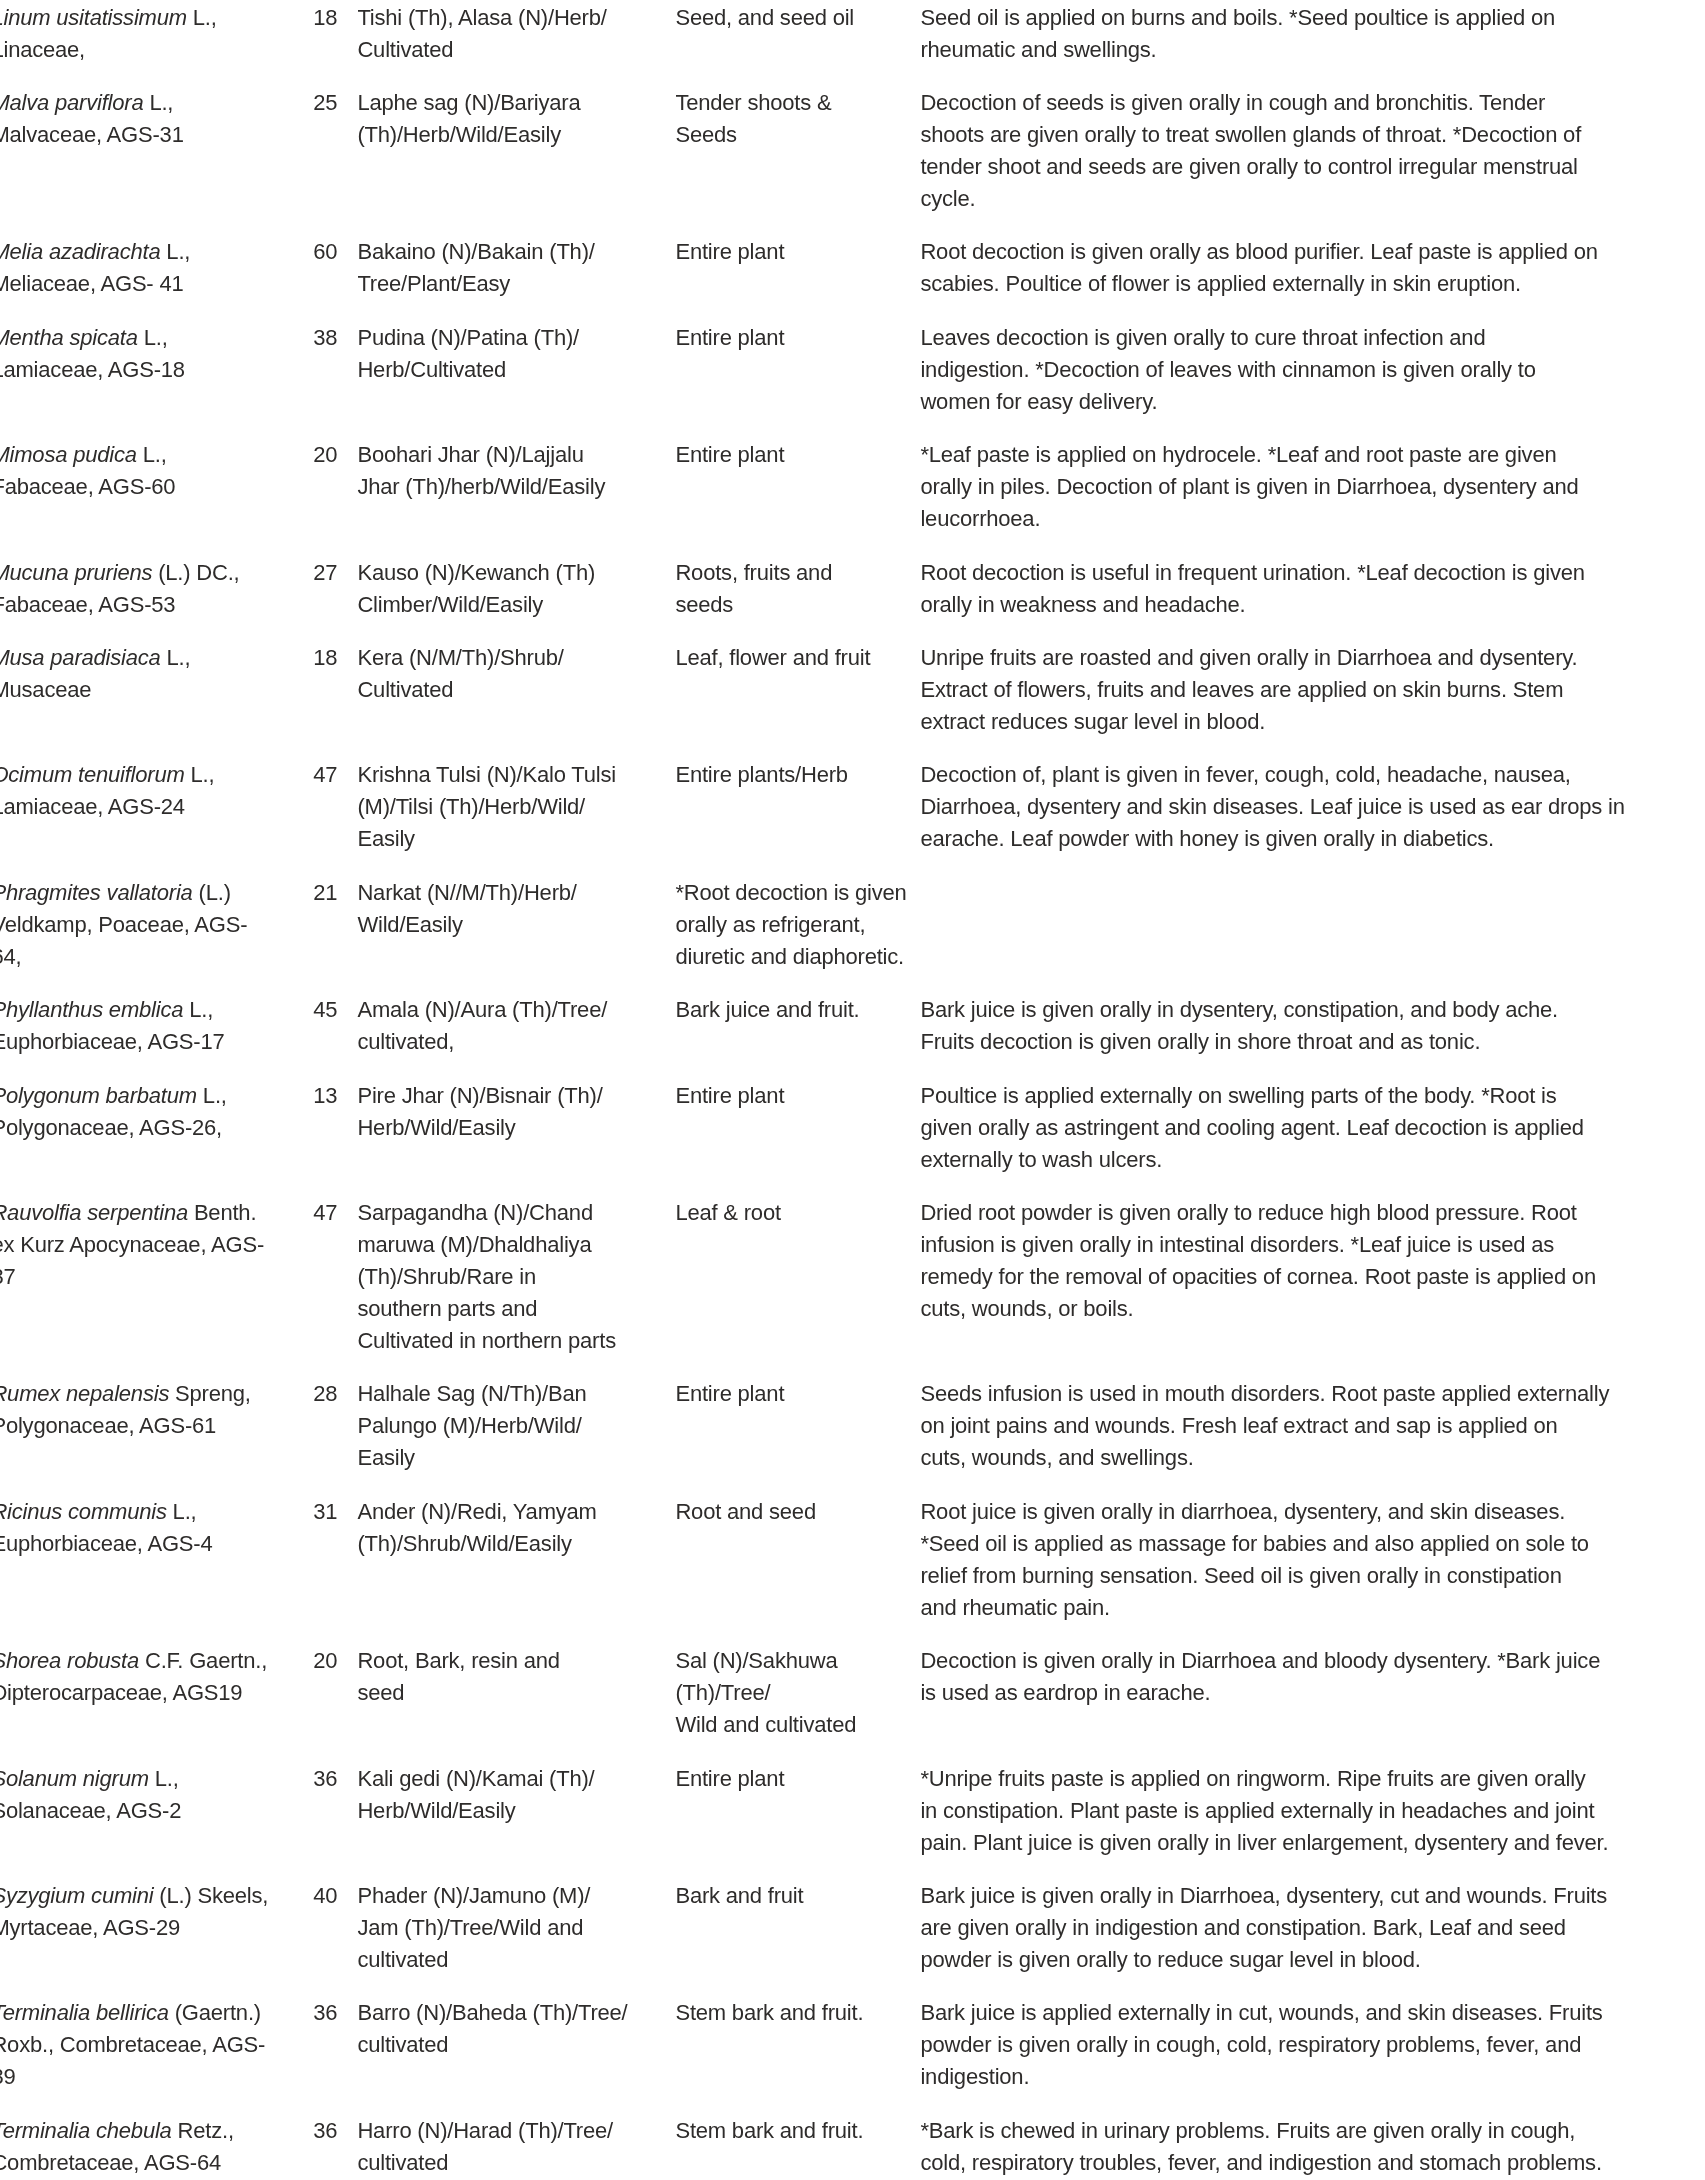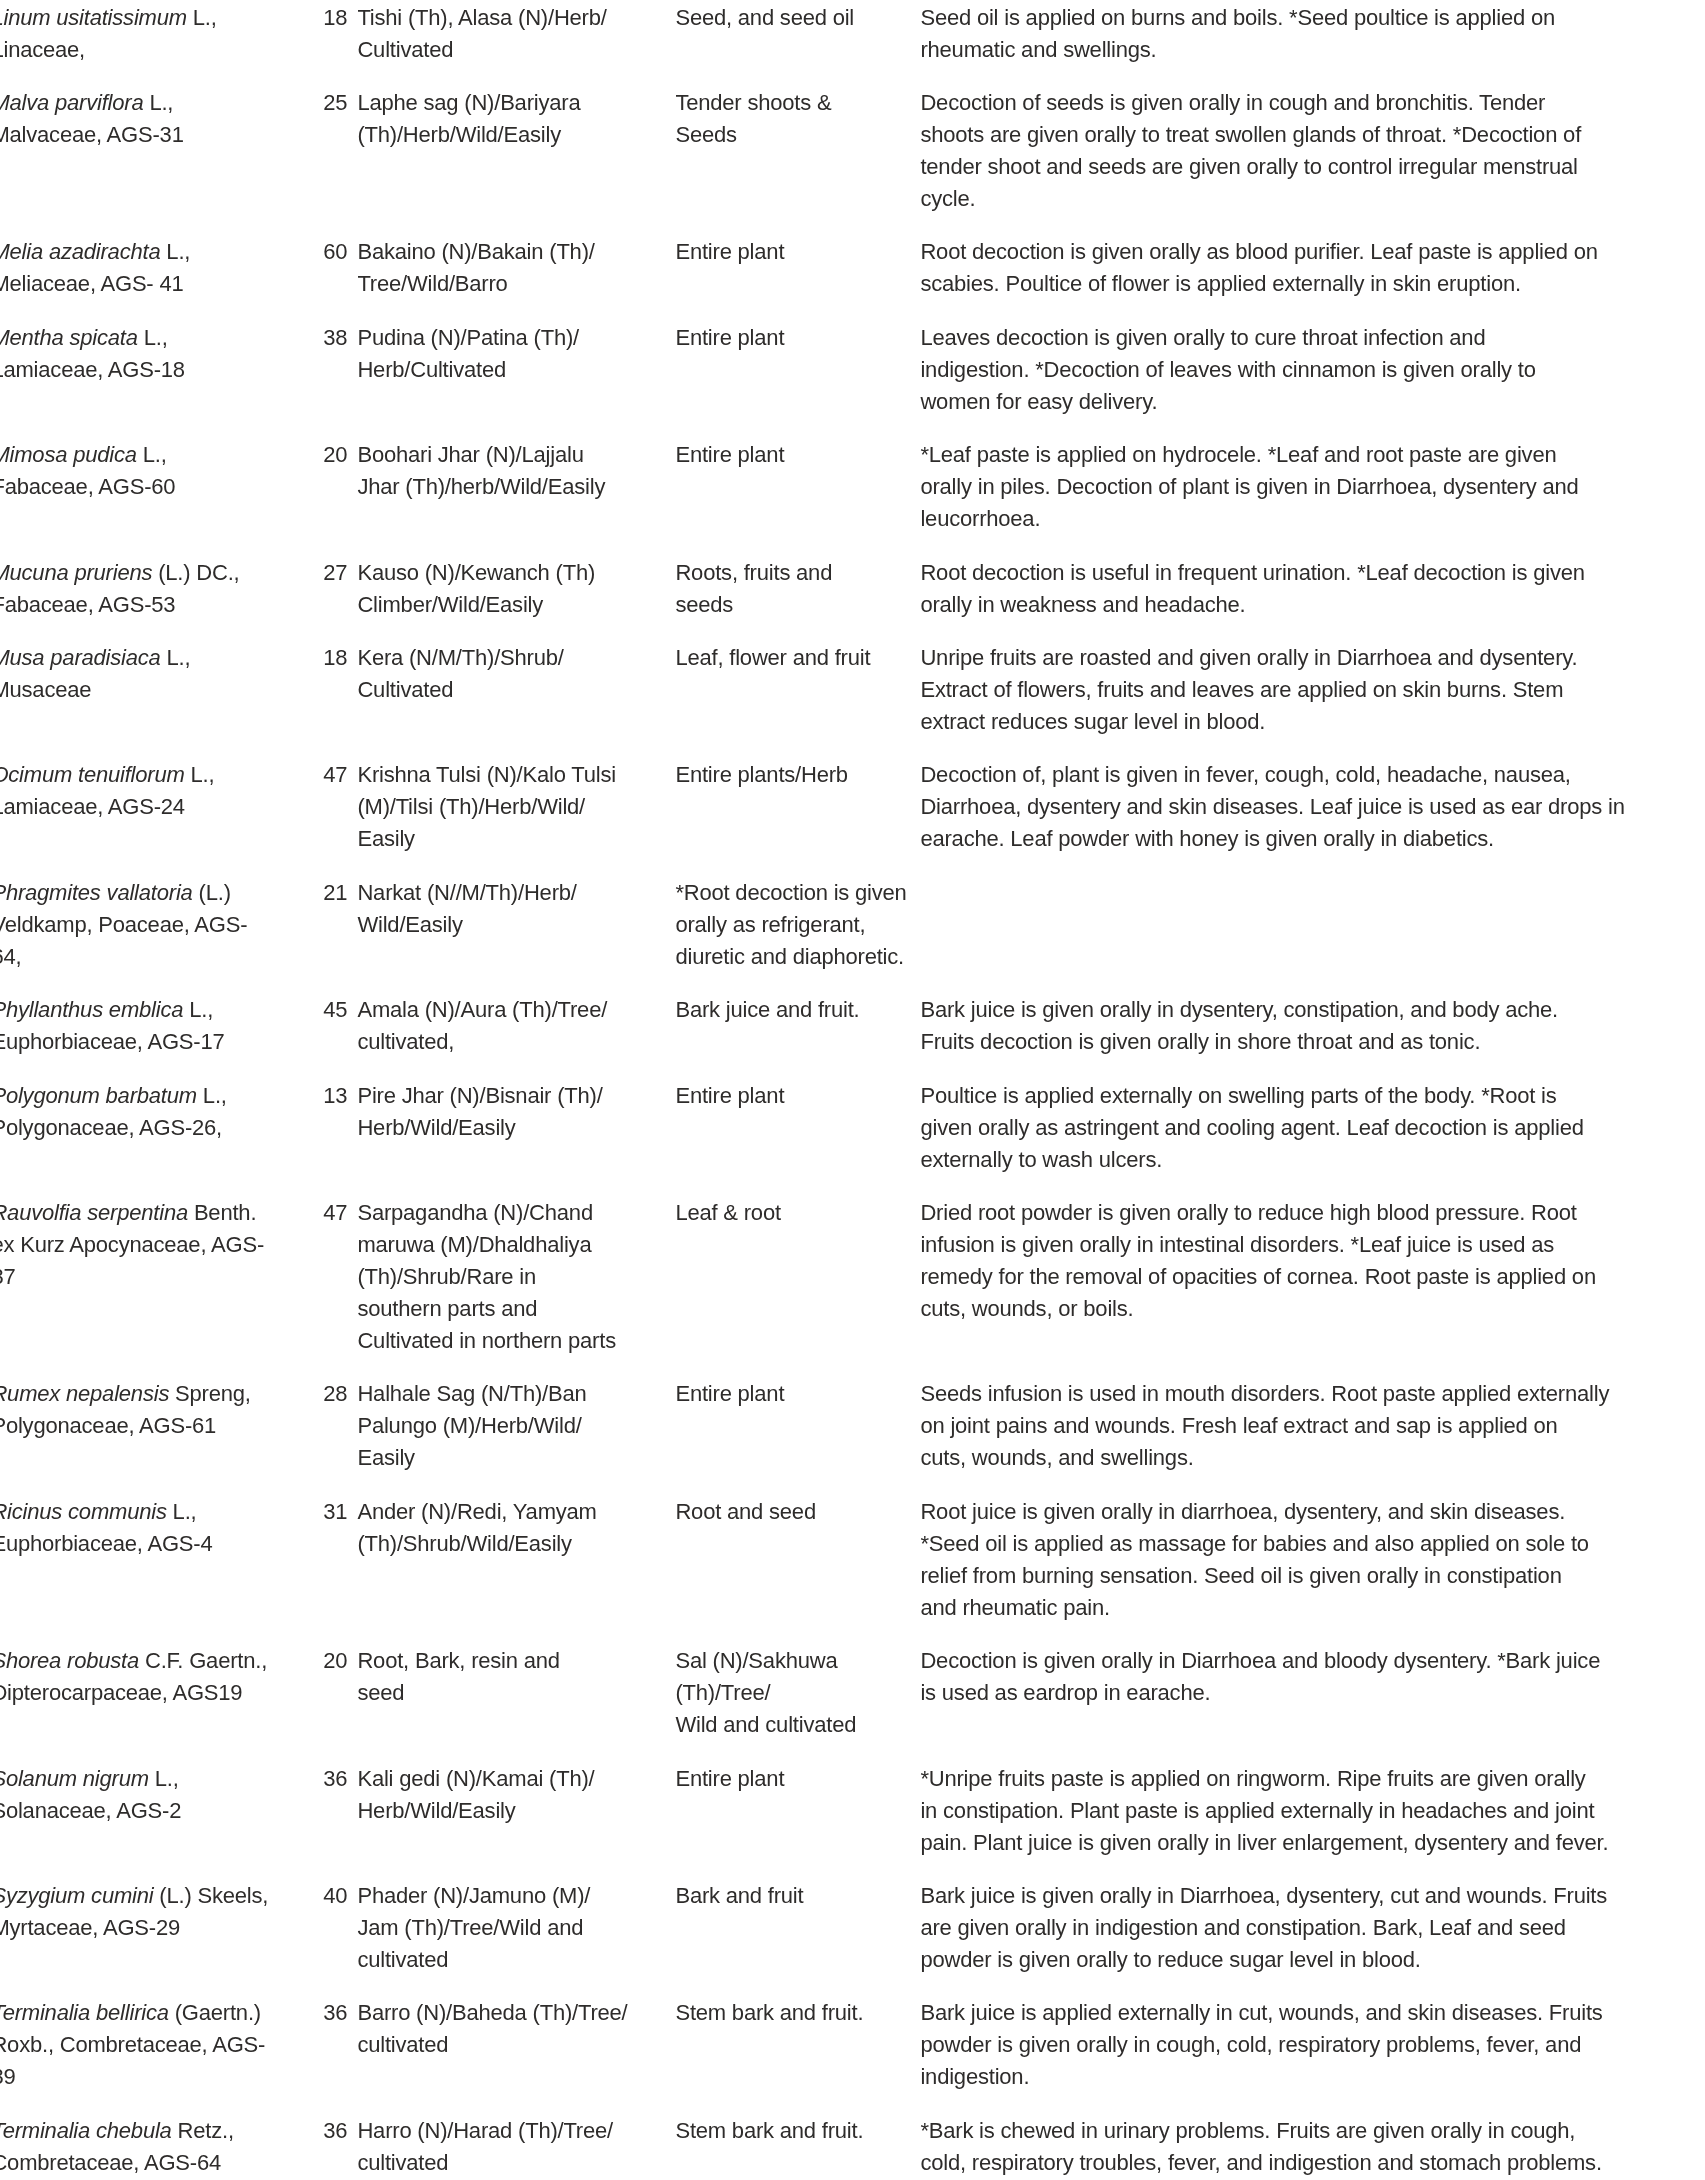--- a/index.html
+++ b/index.html
@@ -23,21 +23,21 @@
     grid-template-columns: 321px 45px 318px 245px 1fr;
     margin-bottom: 21.4px;
   }
   .cell {
     white-space: pre-line;
     font-size: 22px;
     line-height: 32px;
     letter-spacing: -0.2px;
   }
   .cell .sci { font-style: italic; }
-  .c2 { padding-left: 0.9px; text-align: center; }
+  .c2 { padding-left: 0.9px; }
 </style>
 </head>
 <body>
 
 <div class="page">
   <div class="table" id="plant-table">
   <div class="row">
     <div class="cell c1"><span class="sci">Linum usitatissimum</span><span> L.,
 Linaceae,</span></div>
     <div class="cell c2">18</div>
@@ -60,21 +60,21 @@
 shoots are given orally to treat swollen glands of throat. *Decoction of
 tender shoot and seeds are given orally to control irregular menstrual
 cycle.</div>
   </div>
 
   <div class="row">
     <div class="cell c1"><span class="sci">Melia azadirachta</span><span> L.,
 Meliaceae, AGS- 41</span></div>
     <div class="cell c2">60</div>
     <div class="cell c3">Bakaino (N)/Bakain (Th)/
-Tree/Wild/Barro</div>
+Tree/Plant/Easy</div>
     <div class="cell c4">Entire plant</div>
     <div class="cell c5">Root decoction is given orally as blood purifier. Leaf paste is applied on
 scabies. Poultice of flower is applied externally in skin eruption.</div>
   </div>
 
   <div class="row">
     <div class="cell c1"><span class="sci">Mentha spicata</span><span> L.,
 Lamiaceae, AGS-18</span></div>
     <div class="cell c2">38</div>
     <div class="cell c3">Pudina (N)/Patina (Th)/

